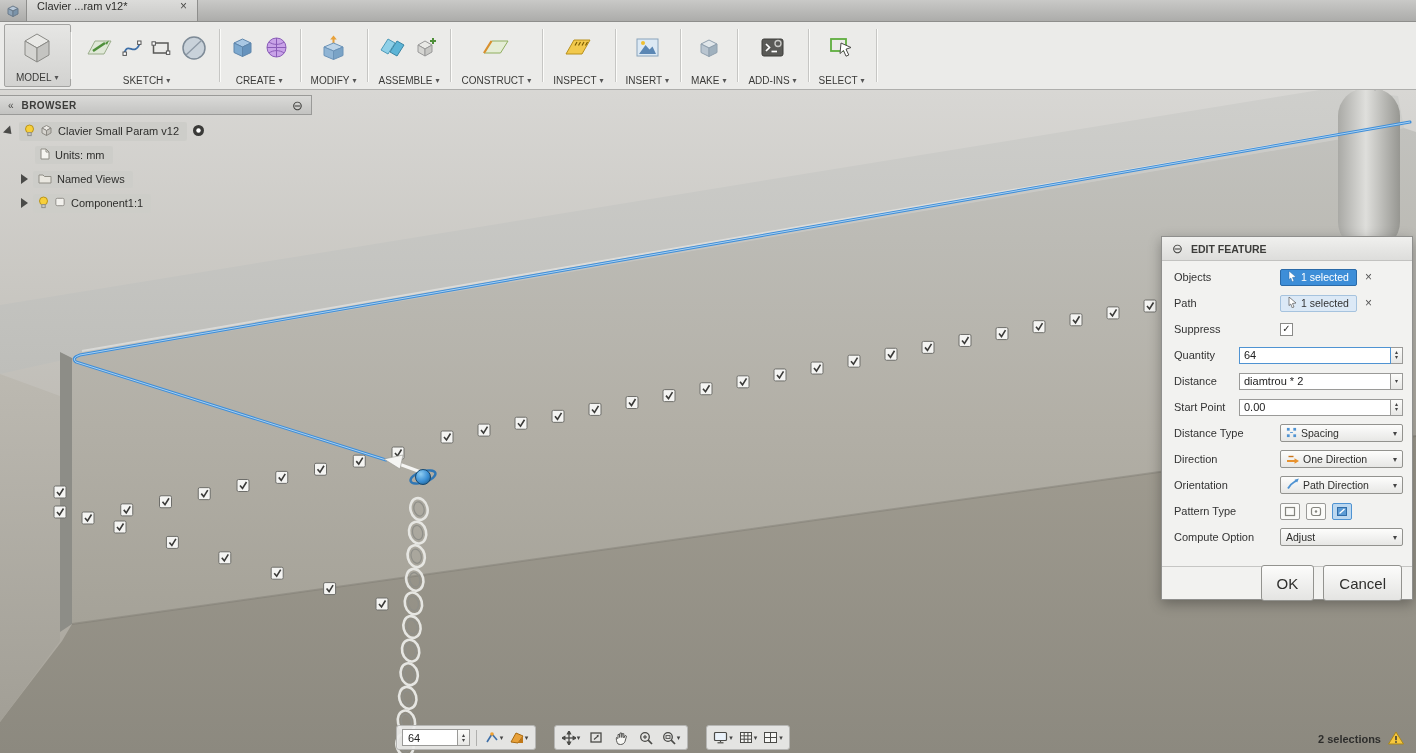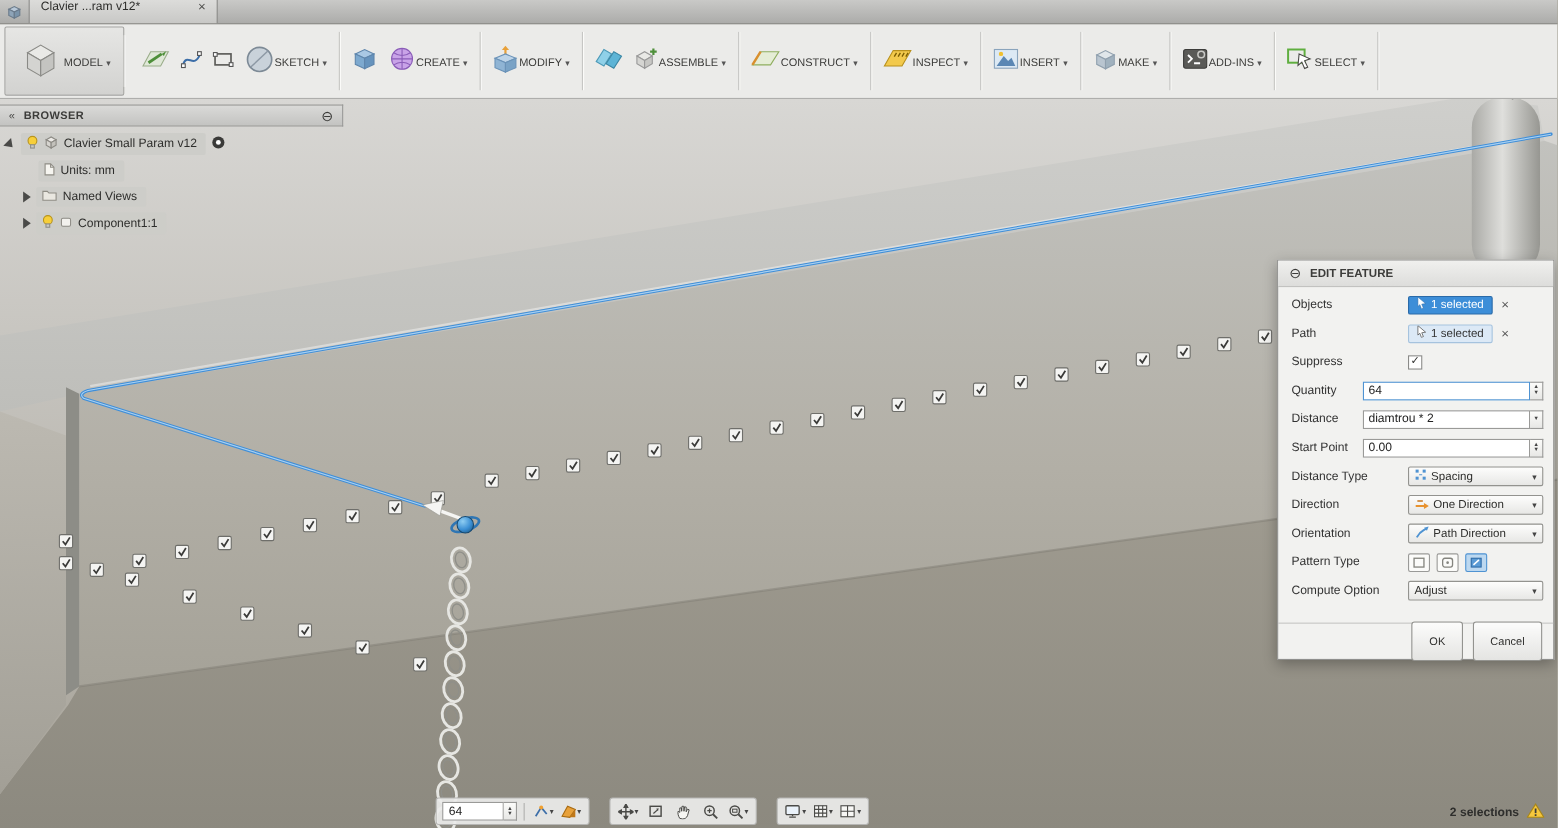--- a/index.html
+++ b/index.html
@@ -8,21 +8,21 @@
 .app{position:absolute;inset:0;width:1416px;height:753px}
 
 
 .tabbar{position:absolute;top:0;left:0;right:0;height:22px;background:linear-gradient(#c9c9c7,#acacaa);border-bottom:1px solid #8e8e8c;display:flex;align-items:stretch;z-index:30}
 .doc-icon{width:26px;display:flex;align-items:center;justify-content:center}
 .tab{display:flex;align-items:flex-start;gap:10px;background:linear-gradient(#dcdcda,#c8c8c6);border-left:1px solid #8e8e8c;border-right:1px solid #8e8e8c;padding:0 10px;font-size:11px;color:#2c2c2a;min-width:172px}
 .tab .close{margin-left:auto;font-size:12px;color:#4c4c4a;line-height:1}
 
 
 .toolbar{position:absolute;top:22px;left:0;right:0;height:68px;background:#ebebe9;border-bottom:1px solid #aeaeac;display:flex;align-items:stretch;z-index:25;padding-left:4px}
-.tgroup{display:flex;flex-direction:row;align-items:center;justify-content:flex-end;padding:4px 11px 3px;position:relative}
+.tgroup{display:flex;flex-direction:column;align-items:center;justify-content:flex-end;padding:4px 11px 3px;position:relative}
 .tgroup:after{content:"";position:absolute;right:-1px;top:7px;bottom:7px;width:1px;background:#c6c6c4;box-shadow:1px 0 0 #fbfbf9}
 .ticons{flex:1;display:flex;align-items:center;gap:9px}
 .tlabel{font-size:10px;color:#3a3a38;display:flex;align-items:center;gap:3px;margin-top:2px;white-space:nowrap}
 .tlabel .caret{font-size:8px;color:#555}
 .model-btn{background:linear-gradient(#e6e6e4,#d2d2d0);border:1px solid #a3a3a1;border-radius:2px;margin:2px 4px 2px 0}
 
 
 .browser{position:absolute;left:0;top:95px;width:312px;z-index:20;font-size:11px;color:#2e2e2c}
 .b-header{height:20px;background:linear-gradient(#dadad8,#c3c3c1);border:1px solid #9a9a98;border-left:none;display:flex;align-items:center;padding:0 8px;gap:8px}
 .b-collapse{font-size:10px;color:#4a4a48}
@@ -58,21 +58,21 @@
 .dd{flex:1;height:18px;border:1px solid #93938f;border-radius:2px;background:linear-gradient(#fdfdfc,#e7e7e5);display:flex;align-items:center;gap:4px;padding:0 5px;font-size:10.5px;color:#2e2e2c}
 .dd .caret{margin-left:auto;font-size:8px;color:#444}
 .sel-chip{height:17px;display:flex;align-items:center;gap:4px;padding:0 7px;border-radius:2px;font-size:10.5px}
 .sel-chip.blue{background:#3d8ed8;color:#fff;border:1px solid #2a6aa8}
 .sel-chip.lite{background:#dcе9f6;background:#dce9f6;color:#333;border:1px solid #a6c3de}
 .xbtn{color:#555;font-size:12px;margin-left:5px;line-height:1}
 .checkbox{width:13px;height:13px;background:#fff;border:1px solid #8a8a88;display:flex;align-items:center;justify-content:center;font-size:10px;color:#2e2e2c;line-height:1}
 .pt-btn{width:20px;height:17px;border:1px solid #9a9a98;background:#fbfbf9;border-radius:2px;display:flex;align-items:center;justify-content:center;margin-right:3px}
 .pt-btn.active{background:#bcd8f0;border-color:#4f93d2}
 .d-footer{position:absolute;bottom:0;left:0;right:0;height:33px;border-top:1px solid #c6c6c4;display:flex;align-items:center;justify-content:flex-end;gap:9px;padding:0 10px}
-.btn{height:36px;padding:16px 15px;background:linear-gradient(#fcfcfb,#e4e4e2);border:1px solid #93938f;border-radius:3px;font-size:10px;color:#2e2e2c;display:flex;align-items:center}
+.btn{height:36px;padding:16px 15px;background:linear-gradient(#fcfcfb,#e4e4e2);border:1px solid #93938f;border-radius:3px;font-size:15px;color:#2e2e2c;display:flex;align-items:center}
 
 
 .navbar{position:absolute;left:396px;bottom:3px;display:flex;align-items:center;gap:18px;z-index:35}
 .navgroup{display:flex;align-items:center;gap:3px;background:rgba(236,236,234,.92);border:1px solid #b6b6b4;border-radius:3px;padding:2px 5px;height:25px}
 .navbtn{min-width:22px;height:20px;display:flex;align-items:center;justify-content:center;gap:1px;border-radius:2px}
 .navbtn .caret{font-size:7px;color:#444}
 .qty-wrap{display:flex;align-items:stretch}
 .qty-input{width:56px;height:17px;border:1px solid #9a9a98;background:#fff;font:11px "Liberation Sans",sans-serif;padding:0 5px;color:#222}
 .navdiv{width:1px;height:16px;background:#b0b0ae;margin:0 3px}
 

